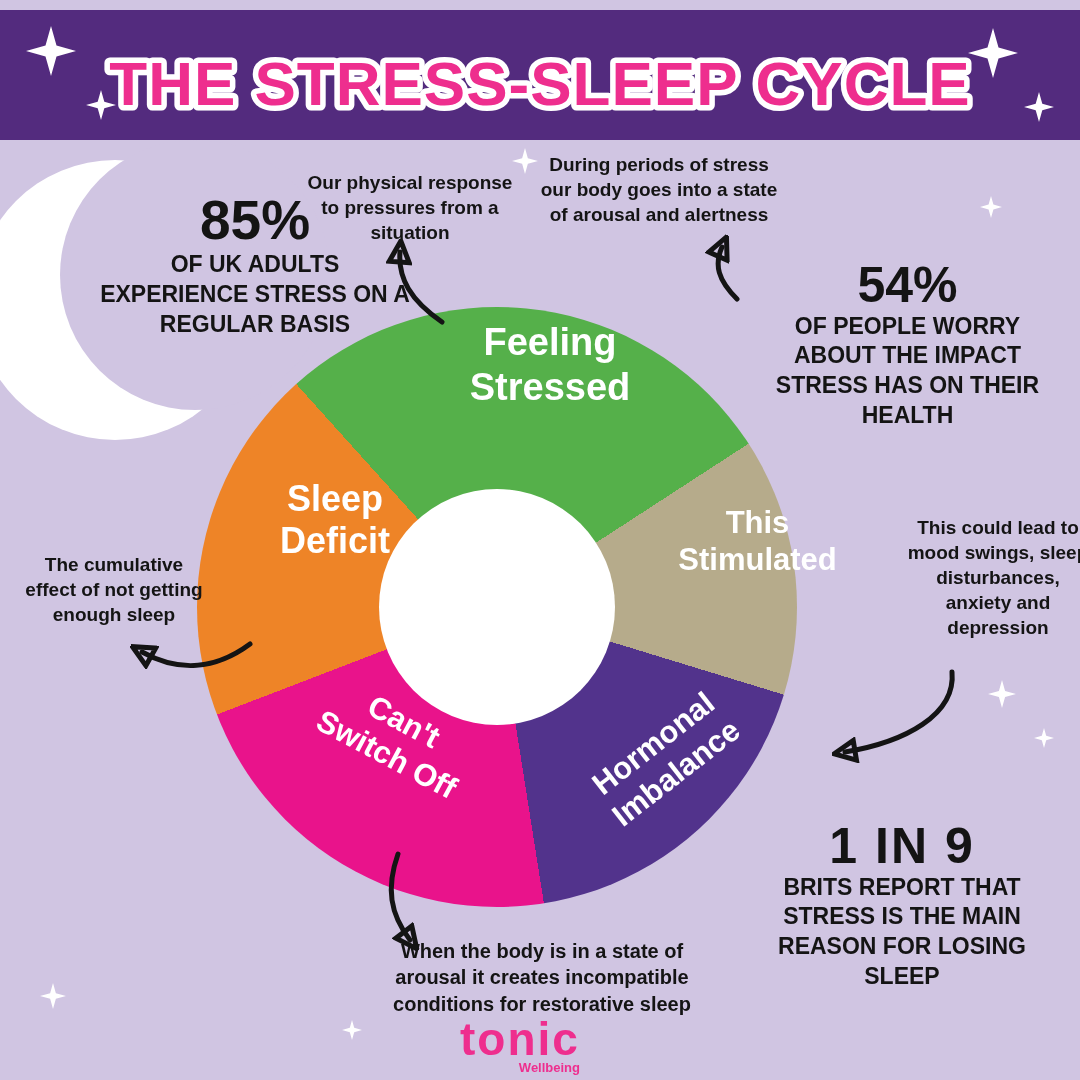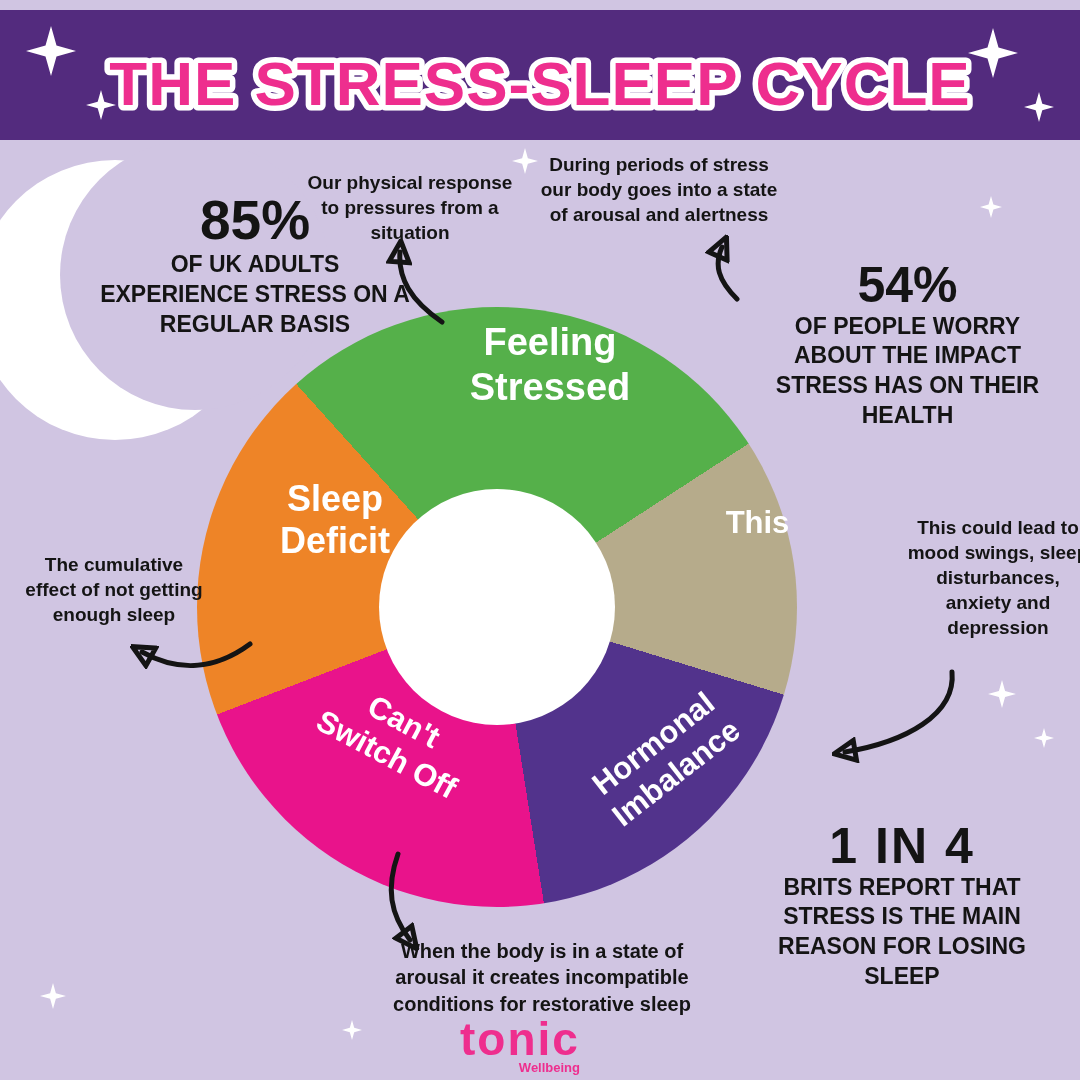--- a/index.html
+++ b/index.html
@@ -93,20 +93,21 @@
   <div class="wheel" id="wheel" style="background: conic-gradient(from -42deg, rgb(85, 176, 74) 0deg, rgb(85, 176, 74) 99deg, rgb(182, 171, 139) 99deg, rgb(182, 171, 139) 149deg, rgb(82, 51, 140) 149deg, rgb(82, 51, 140) 213deg, rgb(233, 19, 139) 213deg, rgb(233, 19, 139) 291deg, rgb(238, 132, 39) 291deg, rgb(238, 132, 39) 360deg);">
     <div class="hole" style="background: rgb(255, 255, 255);"></div>
   </div>
 
   <div class="seg-label" id="lbl-feeling">
     <span>Feeling</span>
     <span>Stressed</span>
   </div>
   <div class="seg-label" id="lbl-over">
     <span>This</span>
+    <span>Stimulated</span>
   </div>
   <div class="seg-label" id="lbl-hormonal">
     <span>Hormonal</span>
     <span>Imbalance</span>
   </div>
   <div class="seg-label" id="lbl-cant">
     <span>Can't</span>
     <span>Switch Off</span>
   </div>
   <div class="seg-label" id="lbl-sleepdef">
@@ -116,21 +117,21 @@
 
   <div class="stat" id="stat-85">
     <div class="stat-big">85%</div>
     <div class="stat-text">OF UK ADULTS EXPERIENCE STRESS ON A REGULAR BASIS</div>
   </div>
   <div class="stat" id="stat-54">
     <div class="stat-big">54%</div>
     <div class="stat-text">OF PEOPLE WORRY ABOUT THE IMPACT STRESS HAS ON THEIR HEALTH</div>
   </div>
   <div class="stat" id="stat-1in4">
-    <div class="stat-big">1 IN 4</div>
+    <div class="stat-big">1 IN 9</div>
     <div class="stat-text">BRITS REPORT THAT STRESS IS THE MAIN REASON FOR LOSING SLEEP</div>
   </div>
 
   <div class="note" id="note-physical">Our physical response to pressures from a situation</div>
   <div class="note" id="note-during">During periods of stress our body goes into a state of arousal and alertness</div>
   <div class="note" id="note-mood">This could lead to mood swings, sleep disturbances, anxiety and depression</div>
   <div class="note" id="note-cumulative">The cumulative effect of not getting enough sleep</div>
   <div class="note" id="note-body">When the body is in a state of arousal it creates incompatible conditions for restorative sleep</div>
 
   <svg class="arrows" viewBox="0 0 1080 1080">

